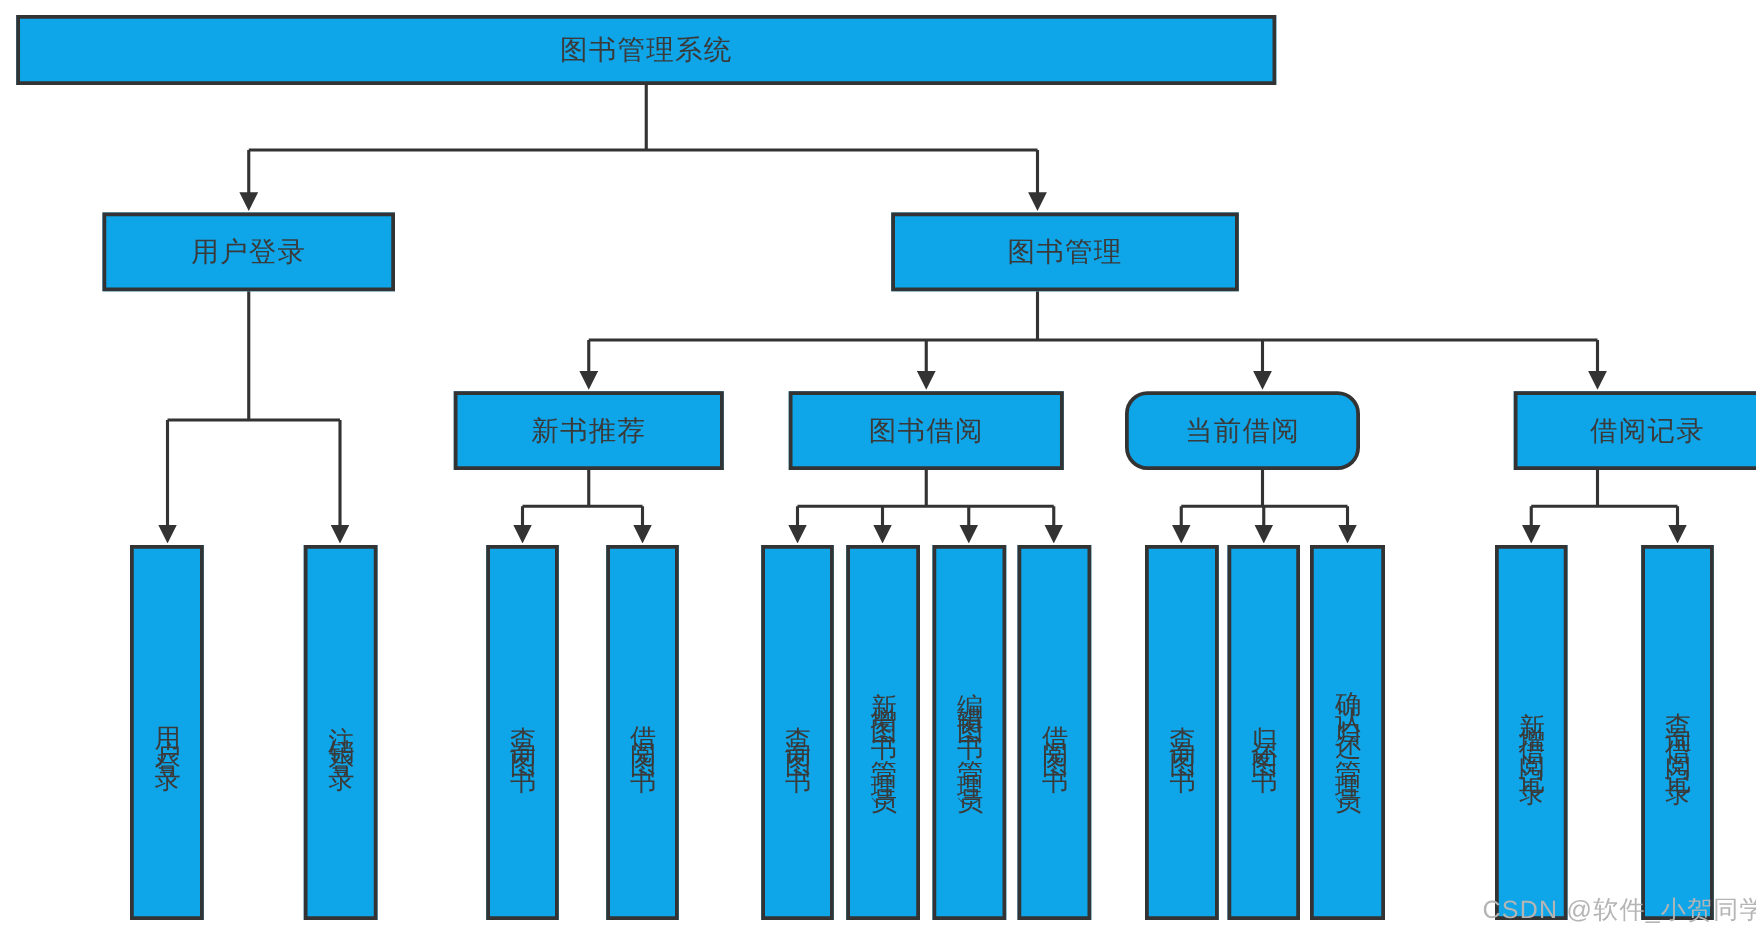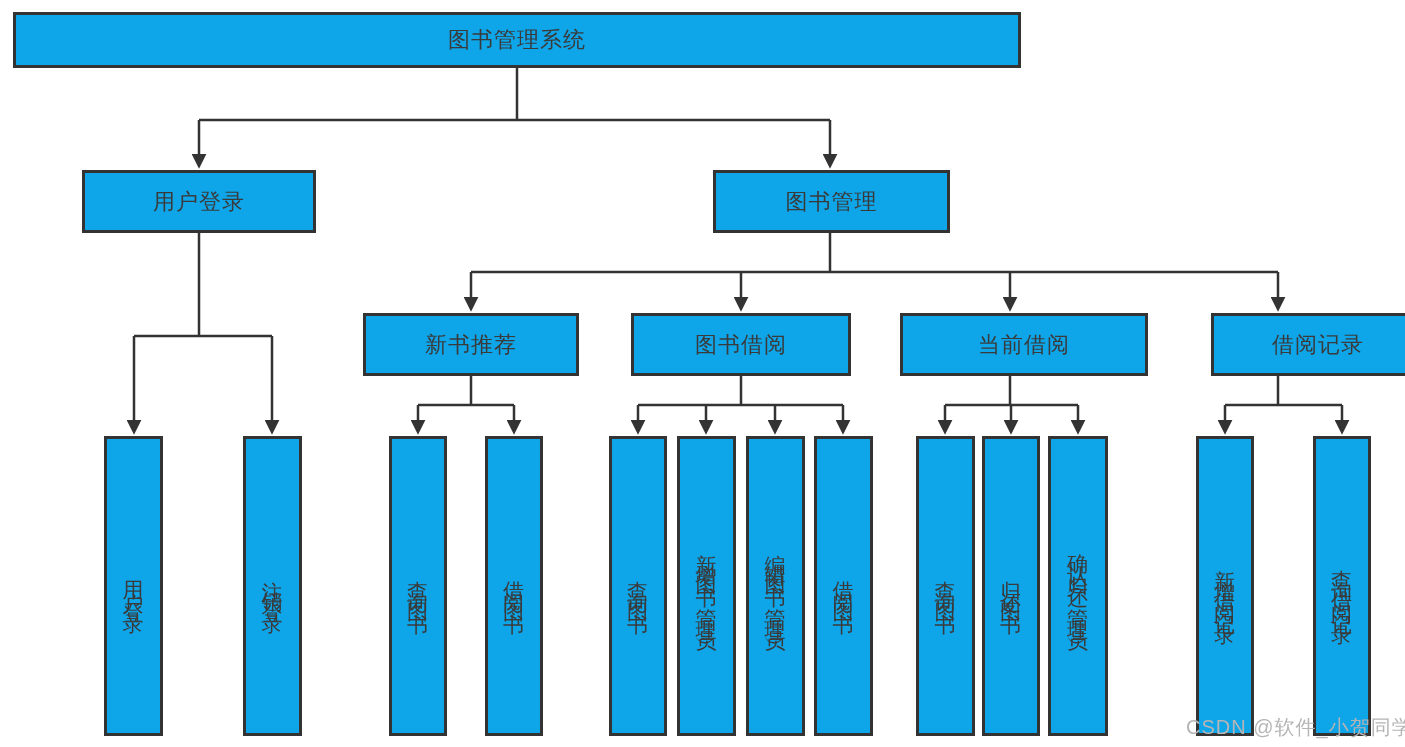--- a/index.html
+++ b/index.html
@@ -105,25 +105,25 @@
 
       <path d="M1278,376 V405 M1225,405 H1342"></path>
       <line x1="1225" y1="405" x2="1225" y2="431" marker-end="url(#arrow)"></line>
       <line x1="1342" y1="405" x2="1342" y2="431" marker-end="url(#arrow)"></line>
     </g>
   </svg>
 
   <div class="box" style="left:13px; top:12px; width:1008px; height:56px;">图书管理系统</div>
 
   <div class="box" style="left:82px; top:170px; width:234px; height:63px;">用户登录</div>
-  <div class="box" style="left:713px; top:170px; width:237px; height:63px;">图书管理</div>
+  <div class="box" style="left:713px; top:170px; width:278px; height:63px;">图书管理</div>
 
   <div class="box" style="left:631px; top:313px; width:220px; height:63px;">图书借阅</div>
   <div class="box" style="left:363px; top:313px; width:216px; height:63px;">新书推荐</div>
-  <div class="box" style="left:900px; top:313px; width:248px; height:63px;">当前借阅</div>
+  <div class="box" style="left:900px; top:313px; width:188px; height:63px;border-radius:18px;">当前借阅</div>
   <div class="box" style="left:1171px; top:313px; width:214px; height:63px;margin-left:40px;">借阅记录</div>
 
   <div class="box leaf" style="left:104px; top:436px; width:59px; height:300px;">
     <span class="vtext">用户登录</span>
   </div>
   <div class="box leaf" style="left:243px; top:436px; width:59px; height:300px;">
     <span class="vtext">注销登录</span>
   </div>
   <div class="box leaf" style="left:389px; top:436px; width:58px; height:300px;">
     <span class="vtext">查询图书</span>

